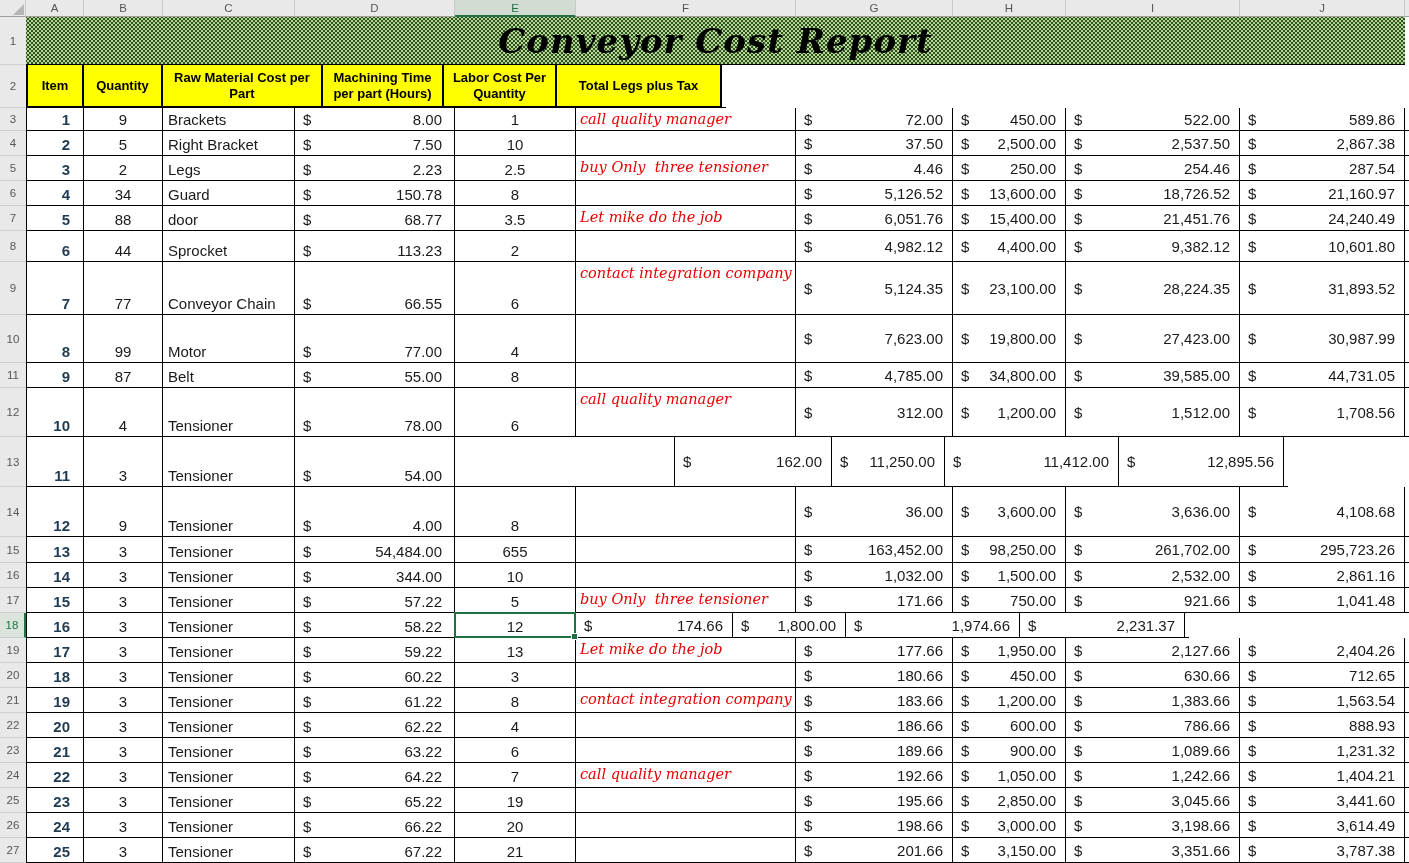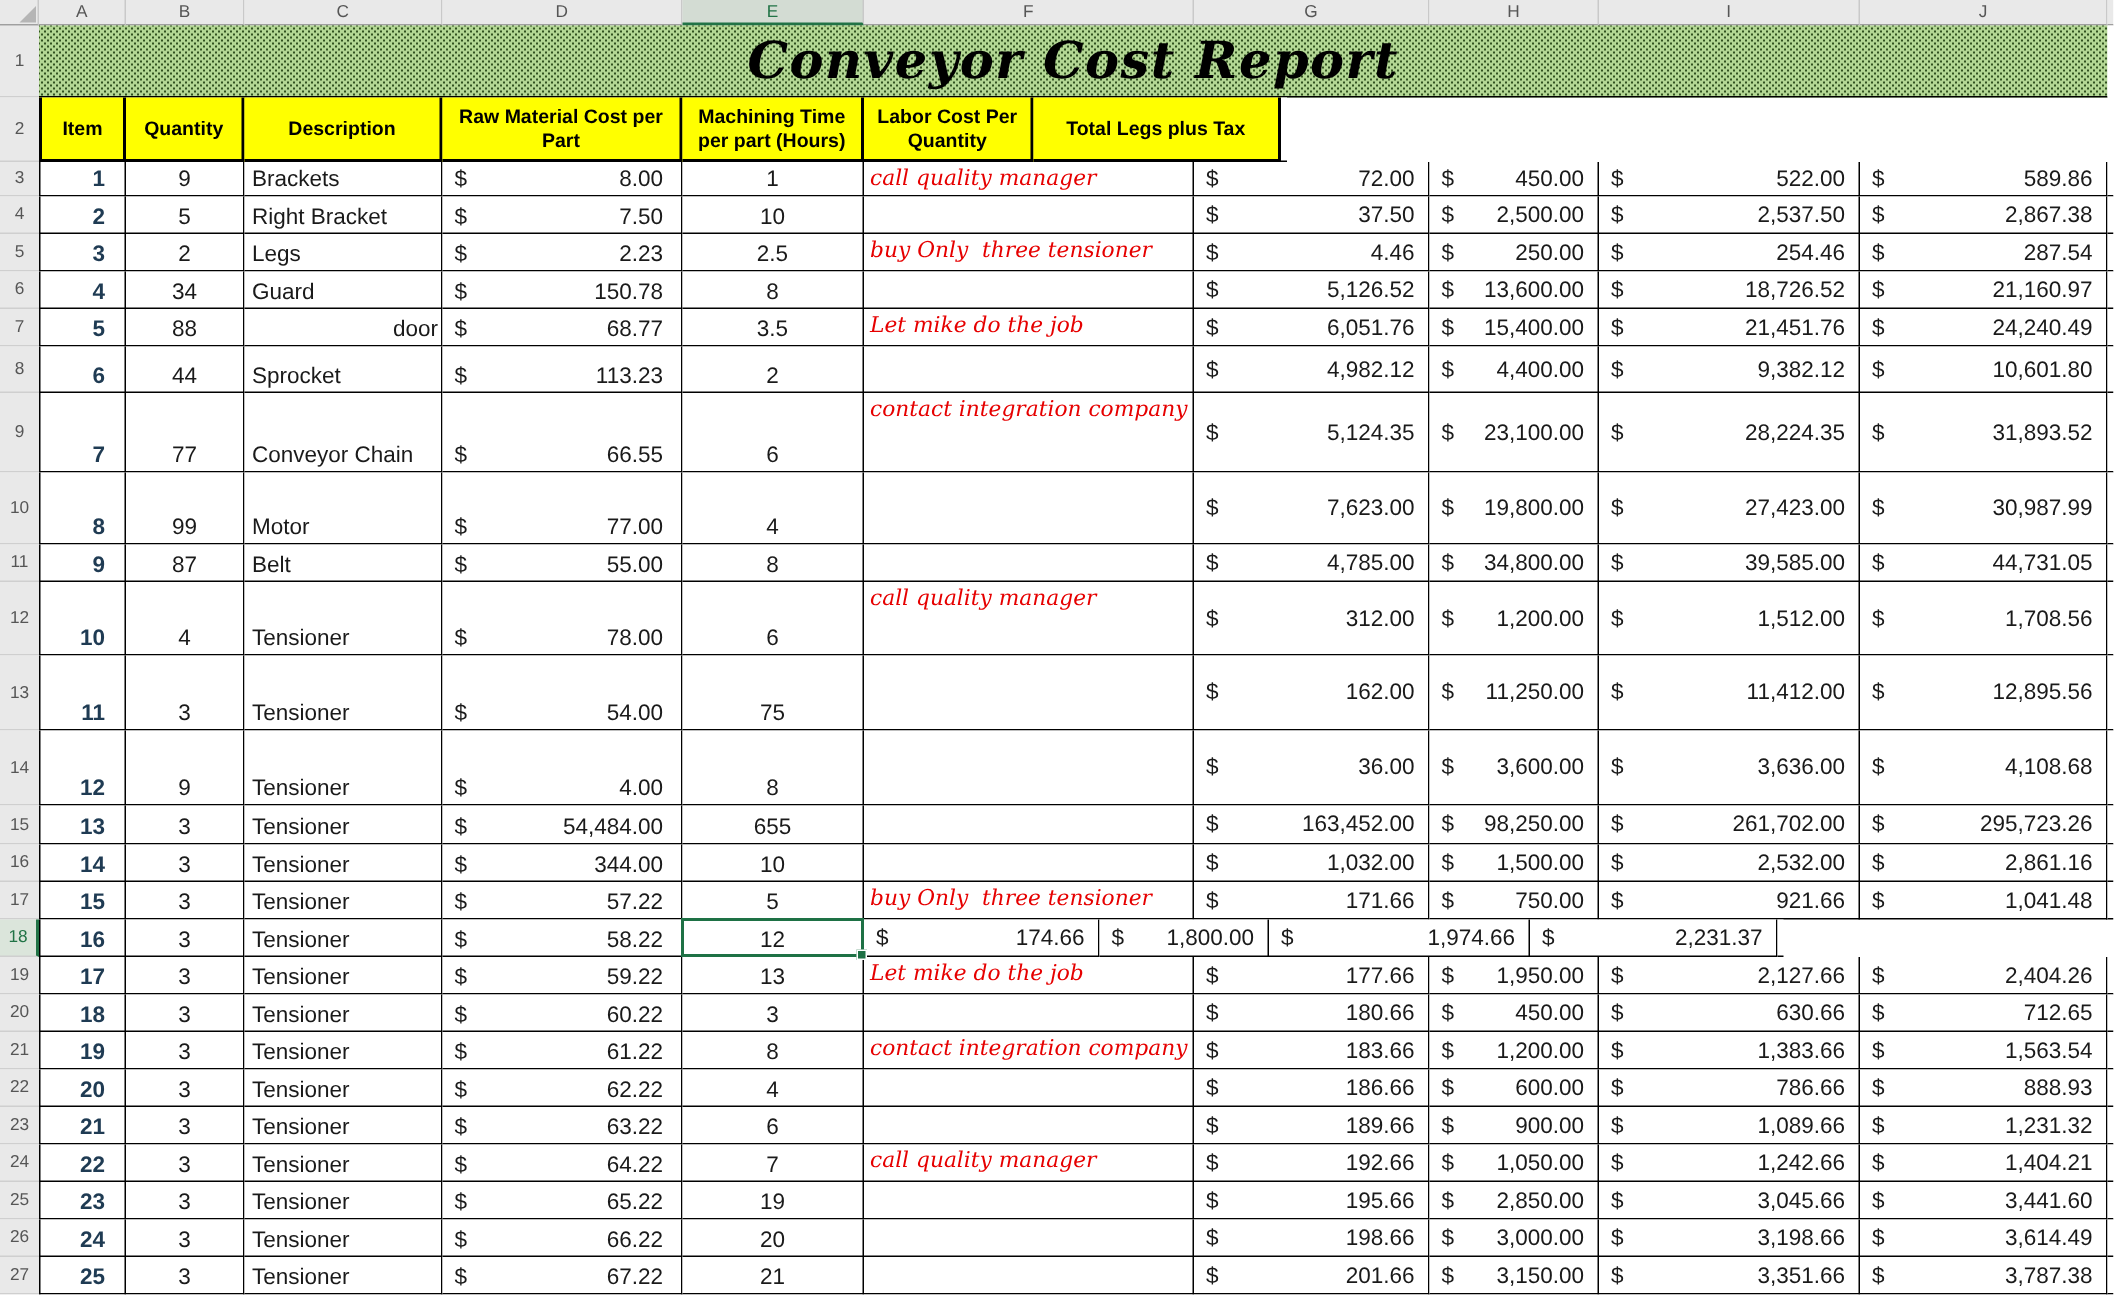--- a/index.html
+++ b/index.html
@@ -101,23 +101,20 @@
   </div>
 
   <div class="row hdr-row">
     <div class="gut">2</div>
     <div class="cell hc first" style="width: 58px; flex: 0 0 58px;">
         <span>Item</span>
       </div>
     <div class="cell hc" style="width: 79px; flex: 0 0 79px;">
         <span>Quantity</span>
       </div>
-    <div class="cell hc" style="width: 132px; flex: 0 0 132px;">
-        <span>Description</span>
-      </div>
     <div class="cell hc" style="width: 160px; flex: 0 0 160px;">
         <span>Raw Material Cost per Part</span>
       </div>
     <div class="cell hc" style="width: 121px; flex: 0 0 121px;">
         <span>Machining Time per part (Hours)</span>
       </div>
     <div class="cell hc" style="width: 113px; flex: 0 0 113px;">
         <span>Labor Cost Per Quantity</span>
       </div>
     <div class="cell hc" style="width: 165px; flex: 0 0 165px;">
@@ -276,21 +273,21 @@
         <div class="sliv"></div>
       </div>
       <div class="row" style="height: 25px;">
         <div class="gut">7</div>
         <div class="cell c-item first" style="width: 58px; flex: 0 0 58px;">
           <span>5</span>
         </div>
         <div class="cell c-qty" style="width: 79px; flex: 0 0 79px;">
           <span>88</span>
         </div>
-        <div class="cell c-desc" style="width: 132px; flex: 0 0 132px; justify-content: flex-end;">
+        <div class="cell c-desc" style="width: 132px; flex: 0 0 132px;">
           <span>door</span>
         </div>
         <div class="cell c-money vbottom" style="width: 160px; flex: 0 0 160px;">
           <span>$</span>
           <span>68.77</span>
         </div>
         <div class="cell c-mach" style="width: 121px; flex: 0 0 121px;">
           <span>3.5</span>
         </div>
         <div class="cell c-note" style="width: 220px; flex: 0 0 220px;"><span>Let mike do the job</span></div>
@@ -504,23 +501,20 @@
         </div>
         <div class="cell c-qty" style="width: 79px; flex: 0 0 79px;">
           <span>3</span>
         </div>
         <div class="cell c-desc" style="width: 132px; flex: 0 0 132px;">
           <span>Tensioner</span>
         </div>
         <div class="cell c-money vbottom" style="width: 160px; flex: 0 0 160px;">
           <span>$</span>
           <span>54.00</span>
-        </div>
-        <div class="cell c-mach" style="width: 121px; flex: 0 0 121px;">
-          <span>75</span>
         </div>
         <div class="cell c-note" style="width: 220px; flex: 0 0 220px;"></div>
         <div class="cell c-money vcenter" style="width: 157px; flex: 0 0 157px;">
           <span>$</span>
           <span>162.00</span>
         </div>
         <div class="cell c-money vcenter" style="width: 113px; flex: 0 0 113px;">
           <span>$</span>
           <span>11,250.00</span>
         </div>

